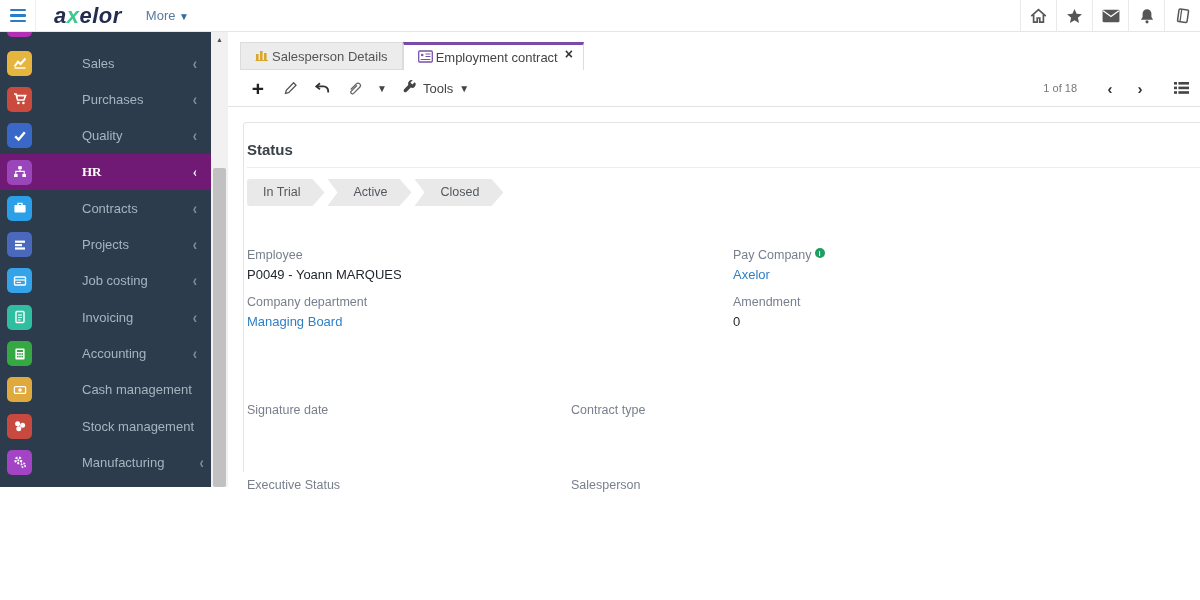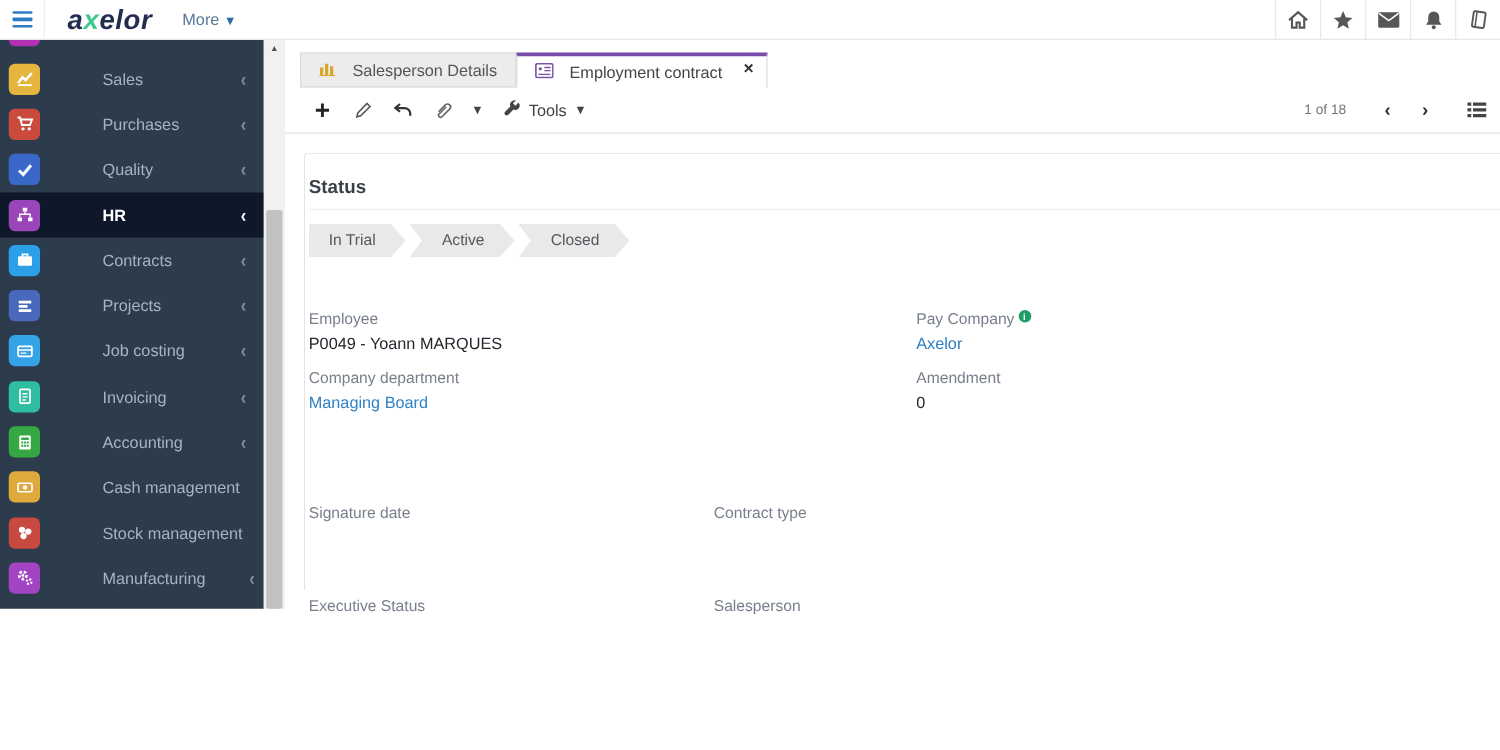--- a/index.html
+++ b/index.html
@@ -22,39 +22,39 @@
     display:flex; align-items:center; justify-content:center; cursor:pointer; }
 
   
   .sidebar { position:absolute; left:0; top:32px; width:211px; height:455px;
     background:#2d3c4c; overflow:hidden; }
   .partial-icon { position:absolute; left:7px; top:-4px; width:25px; height:9px;
     background:#b32fb3; border-radius:0 0 5px 5px; }
   .menu { padding-top:13px; }
   .menu-item { height:36.3px; display:flex; align-items:center; padding:0 14px 0 7px;
     cursor:pointer;gap:35px; }
-  .menu-item.selected { background:#0f172a; }
+  .menu-item.selected { background:#701a75;font-family:Liberation Serif, serif; }
   .menu-icon { width:25px; height:25px; border-radius:5px; display:flex;
     align-items:center; justify-content:center; flex:0 0 25px; }
   .menu-label { margin-left:15px; font-size:13px; color:#a6b4c0; white-space:nowrap; }
   .menu-item.selected .menu-label { color:#fff; font-weight:bold; }
   .menu-chevron { margin-left:auto; font-size:13px; font-weight:bold; color:#7f8f9d;
     transform:scaleY(1.2); }
   .menu-item.selected .menu-chevron { color:#fff; }
   .side-scrollbar { position:absolute; left:211px; top:32px; width:17px; height:455px;
     background:#f1f1f1; }
   .side-scrollbar .up { height:15px; display:flex; align-items:center; justify-content:center;
     font-size:7px; color:#505050; cursor:pointer; }
   .side-scrollbar .thumb { position:absolute; left:2px; top:136px; width:13px; height:319px;
     background:#c1c1c1; border-radius:2px; }
 
   
   .main { position:absolute; left:228px; top:32px; width:972px; height:568px; background:#fff; }
   .tabstrip { height:38px; display:flex; align-items:flex-end; padding-left:12px; }
-  .tab { height:28px; display:flex; align-items:center; gap:13px; padding:0 14px;
+  .tab { height:28px; display:flex; align-items:center; gap:3px; padding:0 14px;
     font-size:13px; color:#555; background:#ececec; border:1px solid #dcdcdc; cursor:pointer; }
   .tab.active { background:#fff; border-top:3px solid #7a4aa8; border-bottom:none;
     color:#444; padding-right:10px; }
   .tab .close { font-size:14px; font-weight:bold; color:#333; margin-left:4px;
     position:relative; top:-4px; cursor:pointer; }
 
   .toolbar { height:37px; border-bottom:1px solid #e3e3e3; display:flex;
     align-items:center; padding:0 10px 0 14px; }
   .tbtn { width:32px; height:30px; display:flex; align-items:center; justify-content:center;
     cursor:pointer; color:#333; }

